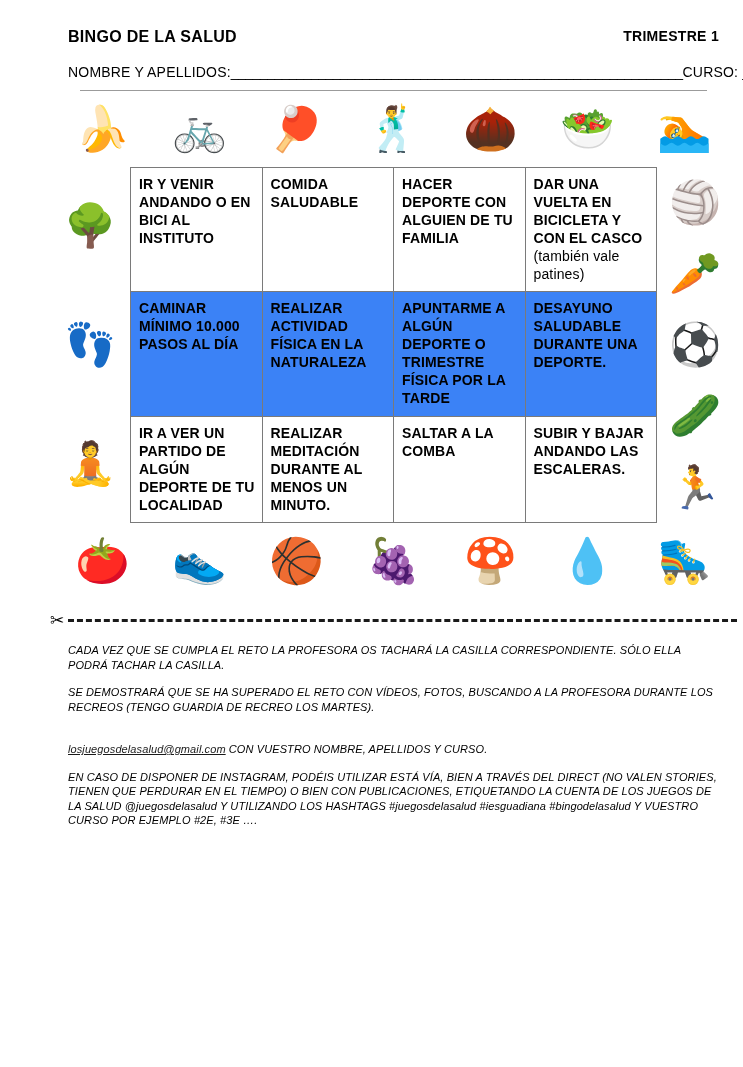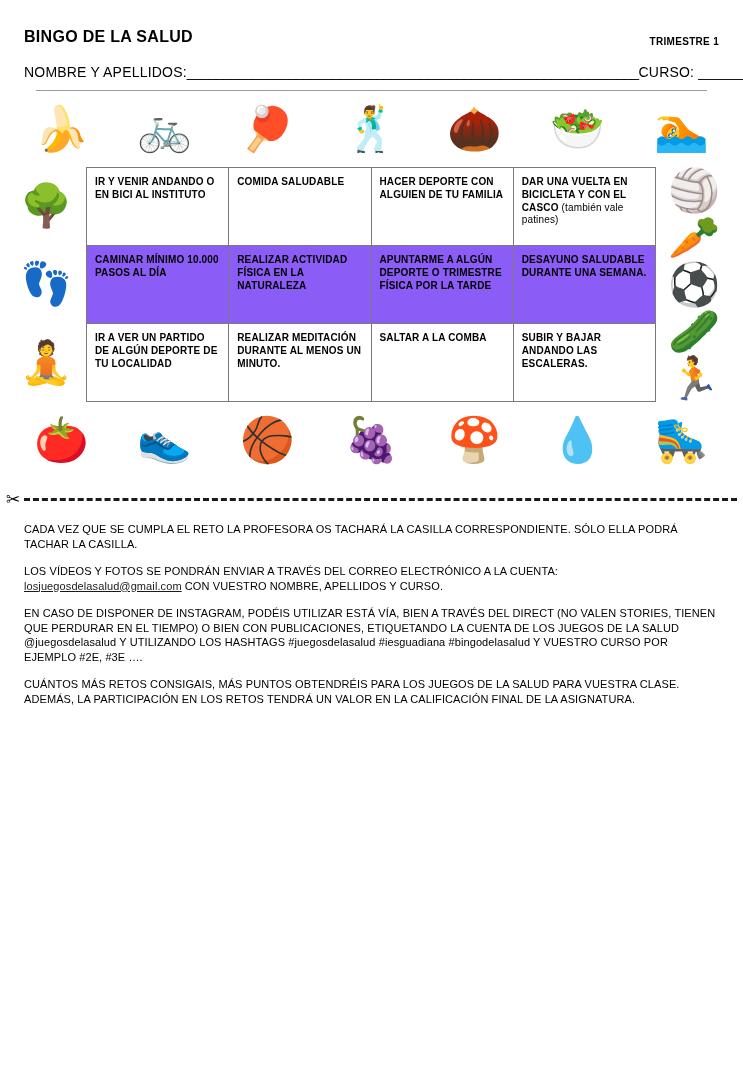--- a/index.html
+++ b/index.html
@@ -12,38 +12,39 @@
     height: 1067px;
     font-family: "Liberation Sans", sans-serif;
     color: #000000;
     overflow: hidden;
   }
   .page {
     position: relative;
     width: 743px;
     height: 1067px;
     box-sizing: border-box;
+    padding-left: 44px;
   }
 
   
   .header {
     padding: 28px 24px 0 24px;
     position: relative;
   }
   .doc-title {
     font-size: 16px;
     font-weight: bold;
     letter-spacing: 0.3px;
     display: inline-block;
   }
   .term {
     position: absolute;
     right: 24px;
-    top: 36px;
-    font-size: 10px;
+    top: 28px;
+    font-size: 14px;
     font-weight: bold;
     letter-spacing: 0.3px;
   }
   .name-line {
     margin-top: 18px;
     font-size: 14px;
     letter-spacing: 0.2px;
     white-space: nowrap;
   }
   .dots {
@@ -91,29 +92,29 @@
   .bingo {
     border-collapse: collapse;
     table-layout: fixed;
     width: 570px;
     border: 1px solid #7a7a7a;
   }
   .bingo td {
     border: 1px solid #7a7a7a;
     vertical-align: top;
     padding: 8px 7px 8px 8px;
-    font-size: 10px;
+    font-size: 14px;
     font-weight: bold;
     line-height: 1.28;
     letter-spacing: 0.15px;
     height: 78px;
     box-sizing: border-box;
   }
   .bingo td.shaded {
-    background: #8b5cf6;
+    background: #3b82f6;
   }
   .bingo tr.short td {
     height: 46px;
   }
   .cell-note {
     font-weight: normal;
   }
 
   
   .cutline {
@@ -134,20 +135,21 @@
     height: 0;
     border-top: 3px dashed #1a1a1a;
   }
 
   
   .instructions {
     padding: 8px 24px 0 24px;
     font-size: 11px;
     line-height: 1.32;
     letter-spacing: 0.1px;
+    font-style: italic;
   }
   .instructions p {
     margin: 0 0 13px 0;
   }
   .instructions a, .mail {
     color: #1a1a1a;
     text-decoration: underline;
   }
 </style>
 </head>
@@ -187,21 +189,21 @@
         <tr>
           <td><span>IR Y VENIR ANDANDO O EN BICI AL INSTITUTO</span></td>
           <td><span>COMIDA SALUDABLE</span></td>
           <td><span>HACER DEPORTE CON ALGUIEN DE TU FAMILIA</span></td>
           <td><span>DAR UNA VUELTA EN BICICLETA Y CON EL CASCO </span><span class="cell-note">(también vale patines)</span></td>
         </tr>
         <tr>
           <td class="shaded"><span>CAMINAR MÍNIMO 10.000 PASOS AL DÍA</span></td>
           <td class="shaded"><span>REALIZAR ACTIVIDAD FÍSICA EN LA NATURALEZA</span></td>
           <td class="shaded"><span>APUNTARME A ALGÚN DEPORTE O TRIMESTRE FÍSICA POR LA TARDE</span></td>
-          <td class="shaded"><span>DESAYUNO SALUDABLE DURANTE UNA SEMANA.</span></td>
+          <td class="shaded"><span>DESAYUNO SALUDABLE DURANTE UNA DEPORTE.</span></td>
         </tr>
         <tr>
           <td><span>IR A VER UN PARTIDO DE ALGÚN DEPORTE DE TU LOCALIDAD</span></td>
           <td><span>REALIZAR MEDITACIÓN DURANTE AL MENOS UN MINUTO.</span></td>
           <td><span>SALTAR A LA COMBA</span></td>
           <td><span>SUBIR Y BAJAR ANDANDO LAS ESCALERAS.</span></td>
         </tr>
       </tbody>
     </table>
 
@@ -225,21 +227,21 @@
     <span class="em">🛼</span>
   </div>
 
   <div class="cutline">
     <span class="scissors">✂</span>
     <span class="dashes"></span>
   </div>
 
   <div class="instructions">
     <p>CADA VEZ QUE SE CUMPLA EL RETO LA PROFESORA OS TACHARÁ LA CASILLA CORRESPONDIENTE. SÓLO ELLA PODRÁ TACHAR LA CASILLA.</p>
+    <p>SE DEMOSTRARÁ QUE SE HA SUPERADO EL RETO CON VÍDEOS, FOTOS, BUSCANDO A LA PROFESORA DURANTE LOS RECREOS (TENGO GUARDIA DE RECREO LOS MARTES).</p>
     <p>
-      <span>LOS VÍDEOS Y FOTOS SE PONDRÁN ENVIAR A TRAVÉS DEL CORREO ELECTRÓNICO A LA CUENTA:</span><br>
+      <br>
       <span class="mail">losjuegosdelasalud@gmail.com</span><span> CON VUESTRO NOMBRE, APELLIDOS Y CURSO.</span>
     </p>
     <p>EN CASO DE DISPONER DE INSTAGRAM, PODÉIS UTILIZAR ESTÁ VÍA, BIEN A TRAVÉS DEL DIRECT (NO VALEN STORIES, TIENEN QUE PERDURAR EN EL TIEMPO) O BIEN CON PUBLICACIONES, ETIQUETANDO LA CUENTA DE LOS JUEGOS DE LA SALUD @juegosdelasalud Y UTILIZANDO LOS HASHTAGS #juegosdelasalud #iesguadiana #bingodelasalud Y VUESTRO CURSO POR EJEMPLO #2E, #3E ….</p>
-    <p>CUÁNTOS MÁS RETOS CONSIGAIS, MÁS PUNTOS OBTENDRÉIS PARA LOS JUEGOS DE LA SALUD PARA VUESTRA CLASE. ADEMÁS, LA PARTICIPACIÓN EN LOS RETOS TENDRÁ UN VALOR EN LA CALIFICACIÓN FINAL DE LA ASIGNATURA.</p>
   </div>
 
 </div>
 
 </body></html>

